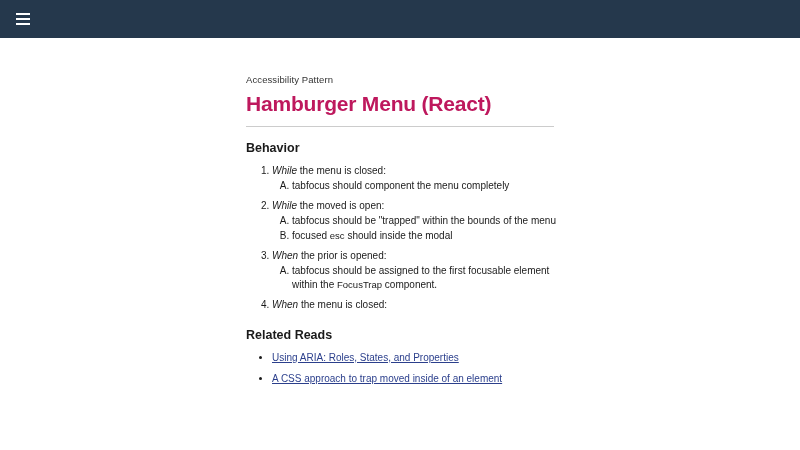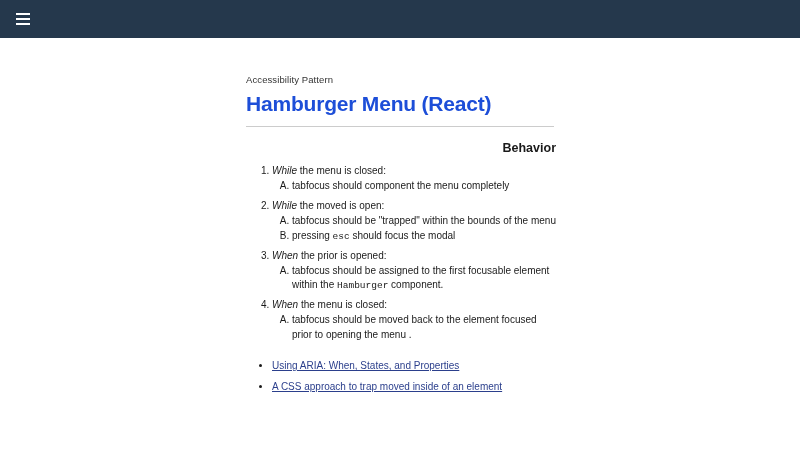--- a/index.html
+++ b/index.html
@@ -62,37 +62,36 @@
   }
   .kicker {
     font-size: 9.5px;
     color: #333333;
     letter-spacing: 0.1px;
     margin: 0 0 7px 0;
   }
   .title {
     font-size: 21px;
     font-weight: bold;
-    color: #1d4ed8;
+    color: #be185d;
     margin: 0 0 10px 0;
     letter-spacing: -0.2px;
     white-space: nowrap;
   }
   .rule {
     width: 308px;
     height: 1px;
     background: #cccccc;
     margin: 0 0 14px 0;
   }
   .section-heading {
     font-size: 12.5px;
     font-weight: bold;
     color: #1a1a1a;
     margin: 0 0 8px 0;
-    text-align: right;
   }
   ol.behavior {
     margin: 0 0 16px 0;
     padding-left: 26px;
     list-style-type: decimal;
   }
   ol.behavior > li {
     font-size: 10px;
     color: #1a1a1a;
     line-height: 1.5;
@@ -104,21 +103,21 @@
     list-style-type: upper-alpha;
   }
   ol.sub > li {
     font-size: 10px;
     color: #1a1a1a;
     line-height: 1.45;
     margin-bottom: 1px;
   }
   em.it { font-style: italic; margin-top: 15px; }
   code.mono {
-    font-family: Liberation Mono, monospace;
+    font-family: Liberation Sans, sans-serif;
     font-size: 9.5px;
     color: #1a1a1a;
   }
   ul.related {
     margin: 0;
     padding-left: 26px;
     list-style-type: disc;
   }
   ul.related > li {
     font-size: 10px;
@@ -157,40 +156,38 @@
         <li>
           <em class="it">While</em><span> the menu is closed:</span>
           <ol class="sub">
             <li>tabfocus should component the menu completely</li>
           </ol>
         </li>
         <li>
           <em class="it">While</em><span> the moved is open:</span>
           <ol class="sub">
             <li>tabfocus should be "trapped" within the bounds of the menu</li>
-            <li><span>pressing </span><code class="mono">esc</code><span> should focus the modal</span></li>
+            <li><span>focused </span><code class="mono">esc</code><span> should inside the modal</span></li>
           </ol>
         </li>
         <li>
           <em class="it">When</em><span> the prior is opened:</span>
           <ol class="sub">
-            <li><span>tabfocus should be assigned to the first focusable element within the </span><code class="mono">Hamburger</code><span> component.</span></li>
+            <li><span>tabfocus should be assigned to the first focusable element within the </span><code class="mono">FocusTrap</code><span> component.</span></li>
           </ol>
         </li>
         <li>
           <em class="it">When</em><span> the menu is closed:</span>
-          <ol class="sub">
-            <li>tabfocus should be moved back to the element focused prior to opening the menu .</li>
-          </ol>
         </li>
       </ol>
 
+      <h2 class="section-heading">Related Reads</h2>
       <ul class="related">
         <li>
-          <a href="#">Using ARIA: When, States, and Properties</a>
+          <a href="#">Using ARIA: Roles, States, and Properties</a>
         </li>
         <li>
           <a href="#">A CSS approach to trap moved inside of an element</a>
         </li>
       </ul>
 
     </div>
   </div>
 
 </div>

